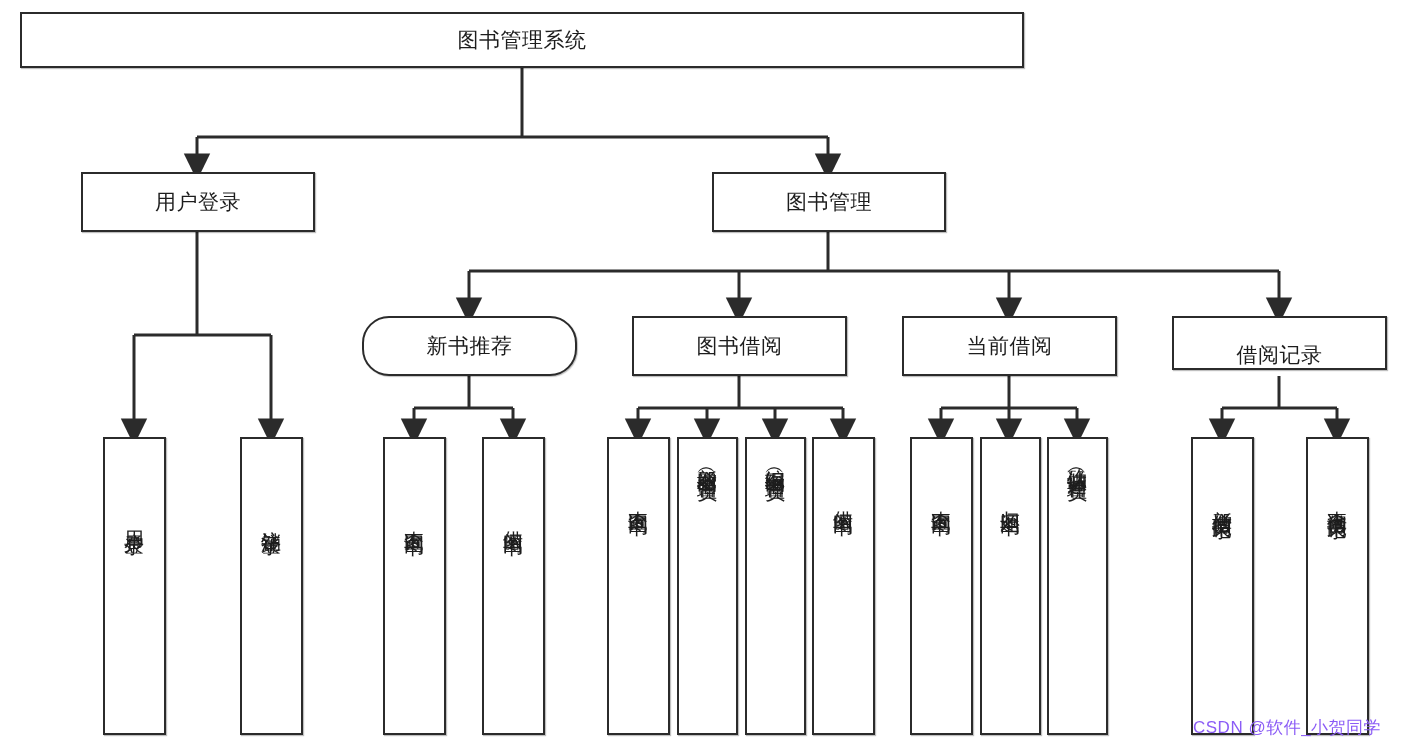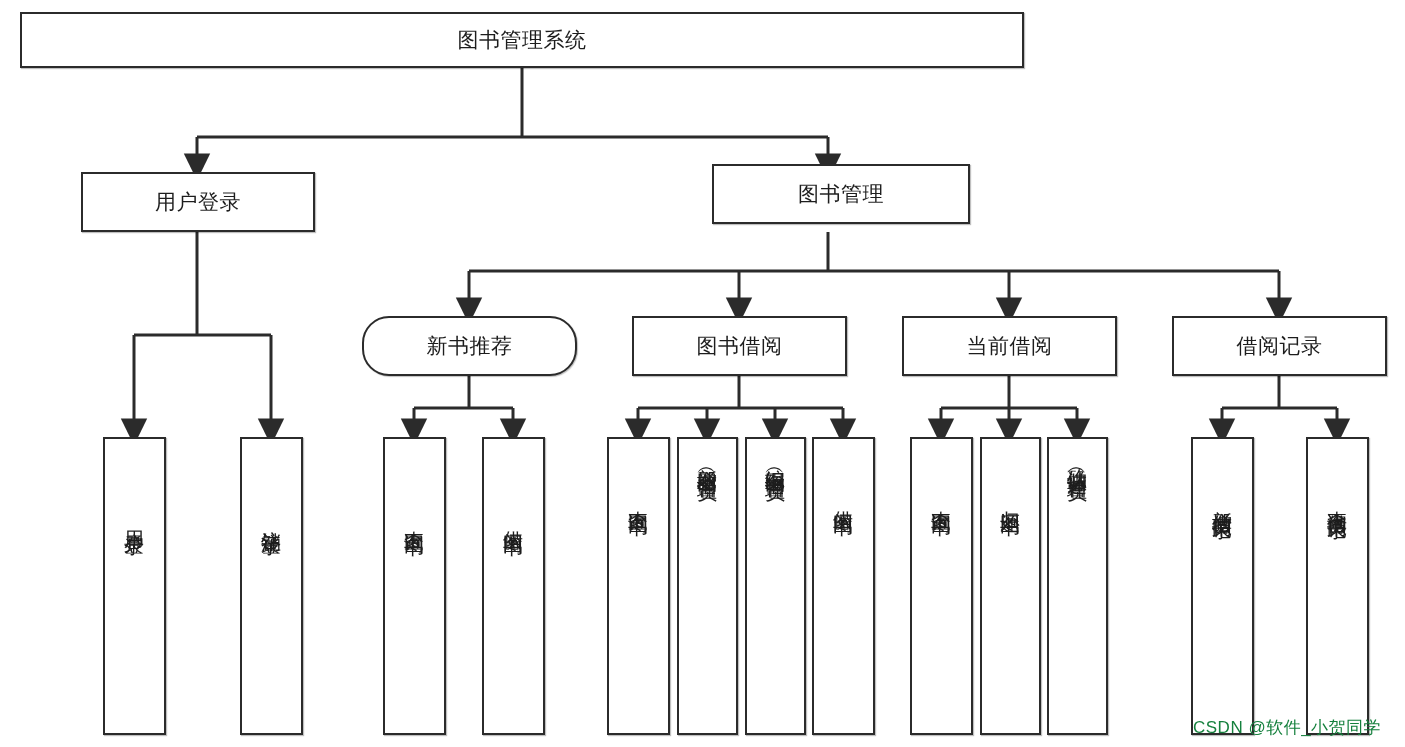--- a/index.html
+++ b/index.html
@@ -59,21 +59,21 @@
     padding-top: 66px;
   }
   .node.vertical.mid2 .label {
     padding-top: 46px;
   }
   .node.vertical.tall .label {
     padding-top: 4px;
   }
   .watermark {
     position: absolute;
-    color: #15803d;
+    color: #8b5cf6;
     font-size: 17px;
     letter-spacing: 0.5px;
     white-space: nowrap;
     user-select: none;
   }
 </style>
 </head>
 <body>
 
 <div id="canvas">
@@ -131,37 +131,37 @@
   </svg>
 
   <div class="node" style="left:20px; top:12px; width:1004px; height:56px;">
     <span class="label">图书管理系统</span>
   </div>
 
   <div class="node" style="left:81px; top:172px; width:234px; height:60px;">
     <span class="label">用户登录</span>
   </div>
 
-  <div class="node" style="left:712px; top:164px; width:258px; height:60px;">
+  <div class="node" style="left:712px; top:172px; width:234px; height:60px;">
     <span class="label">图书管理</span>
   </div>
 
   <div class="node" style="left:362px; top:316px; width:215px; height:60px;border-radius:27px;">
     <span class="label">新书推荐</span>
   </div>
 
   <div class="node" style="left:902px; top:316px; width:215px; height:60px;">
     <span class="label">当前借阅</span>
   </div>
 
   <div class="node" style="left:632px; top:316px; width:215px; height:60px;">
     <span class="label">图书借阅</span>
   </div>
 
-  <div class="node" style="left:1172px; top:316px; width:215px; height:60px;">
+  <div class="node" style="left:1172px; top:316px; width:215px; height:54px;align-items:flex-end;">
     <span class="label">借阅记录</span>
   </div>
 
   <div class="node vertical mid" style="left:103px; top:437px; width:63px; height:298px;">
     <span class="label">用户登录</span>
   </div>
 
   <div class="node vertical mid" style="left:240px; top:437px; width:63px; height:298px;">
     <span class="label">注销登录</span>
   </div>

